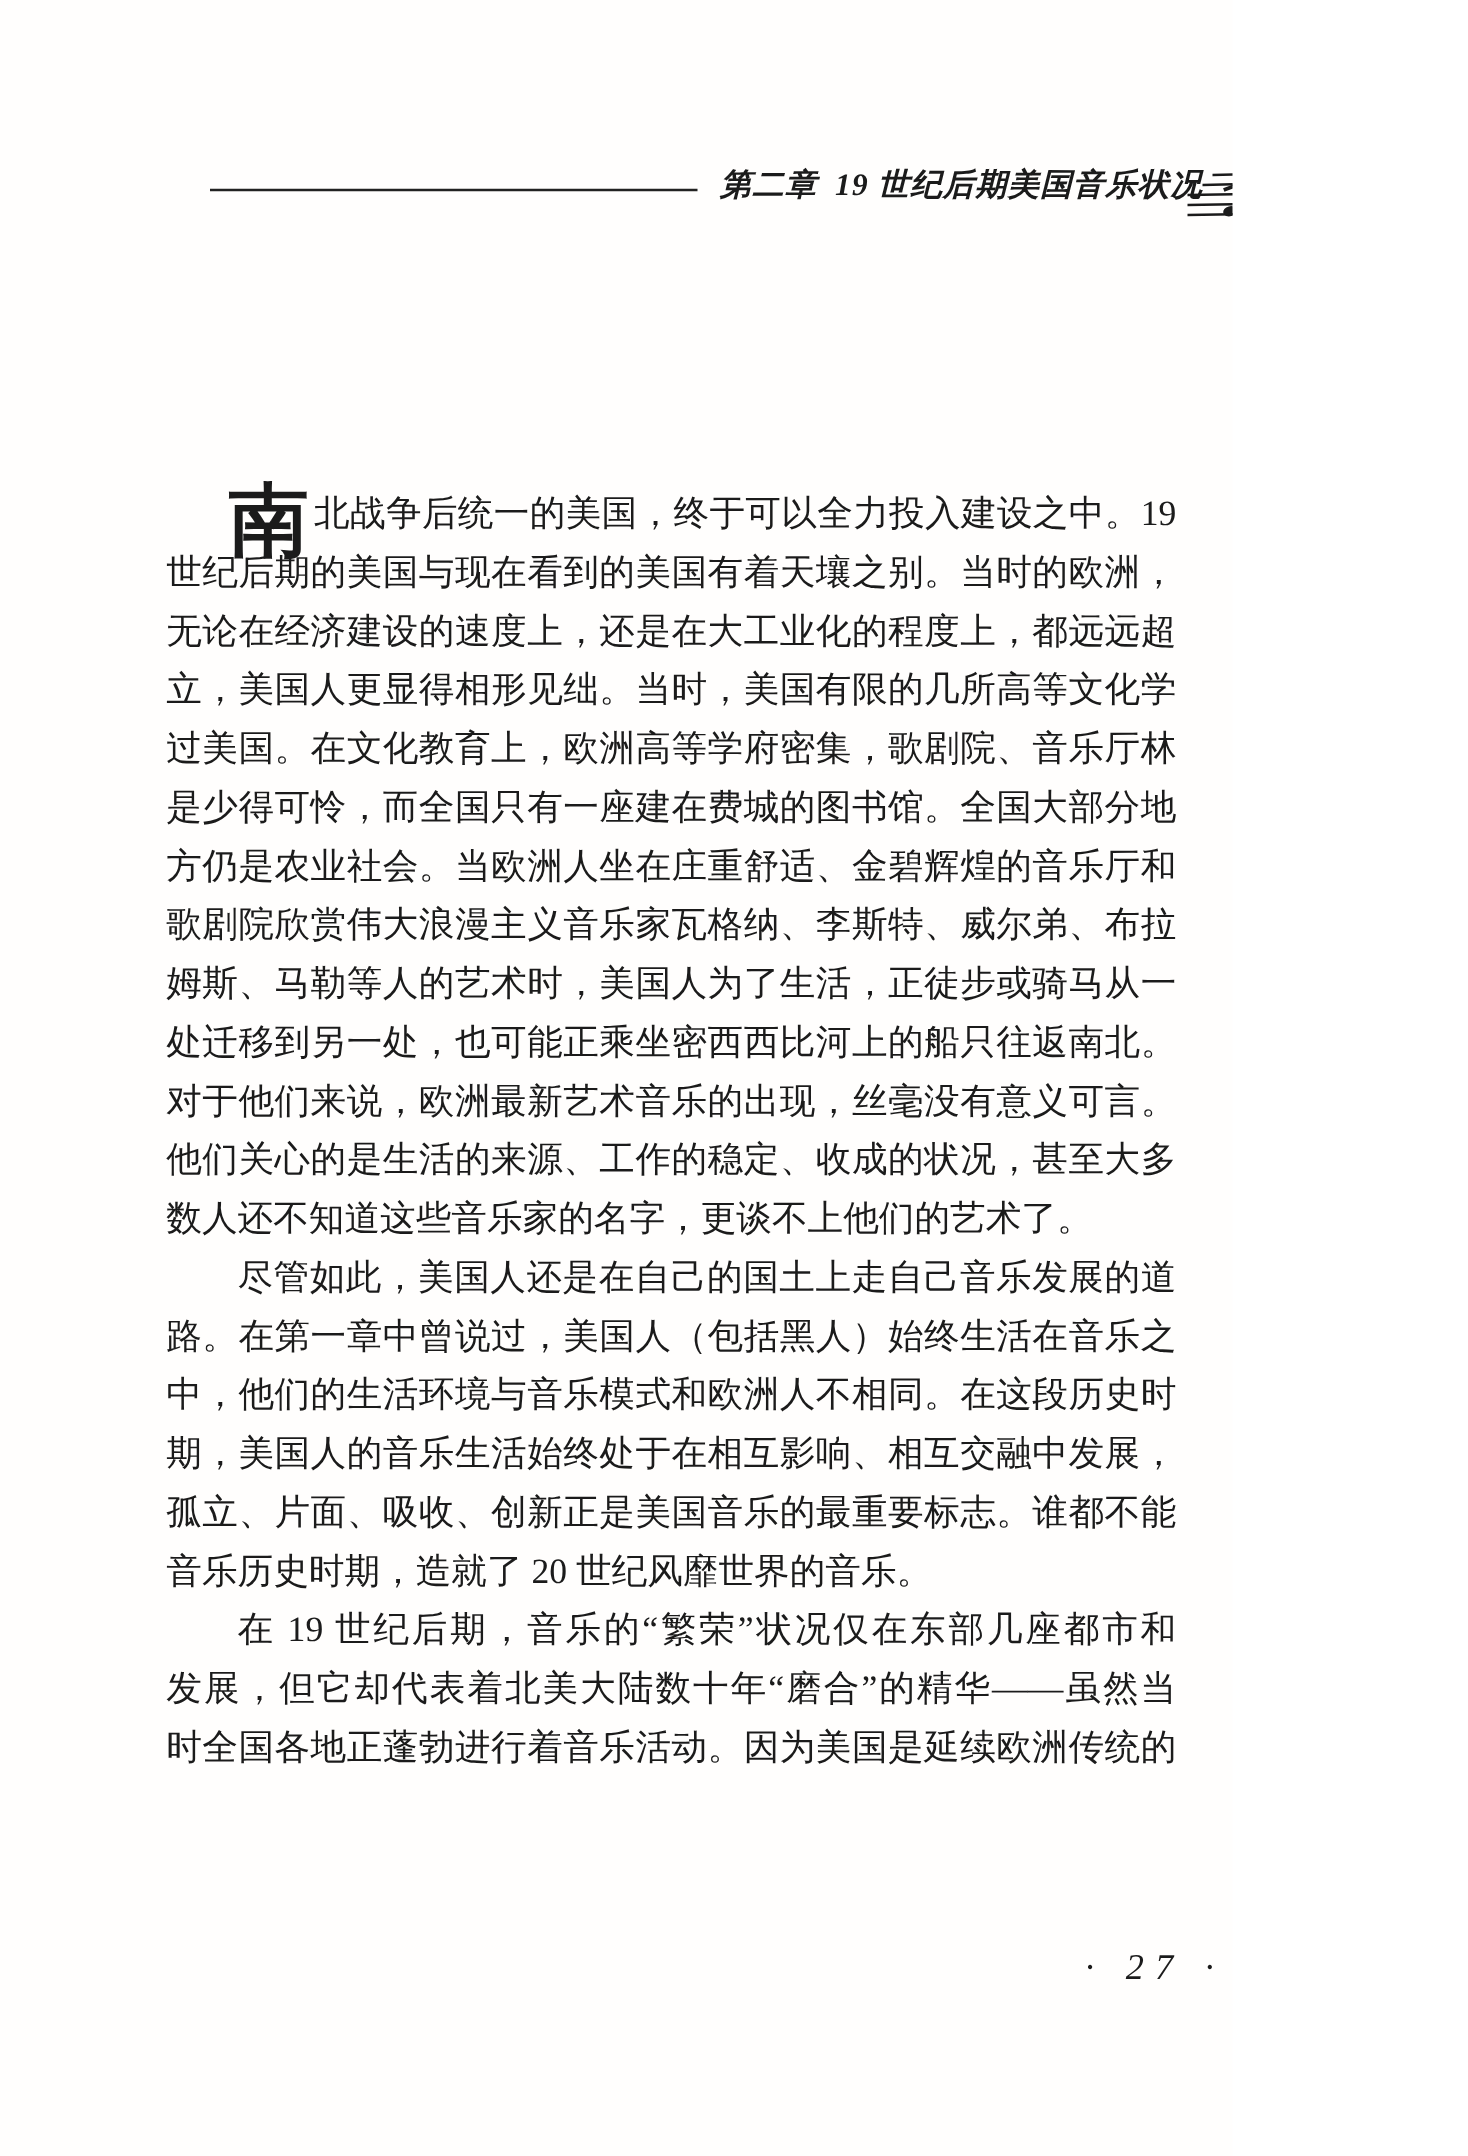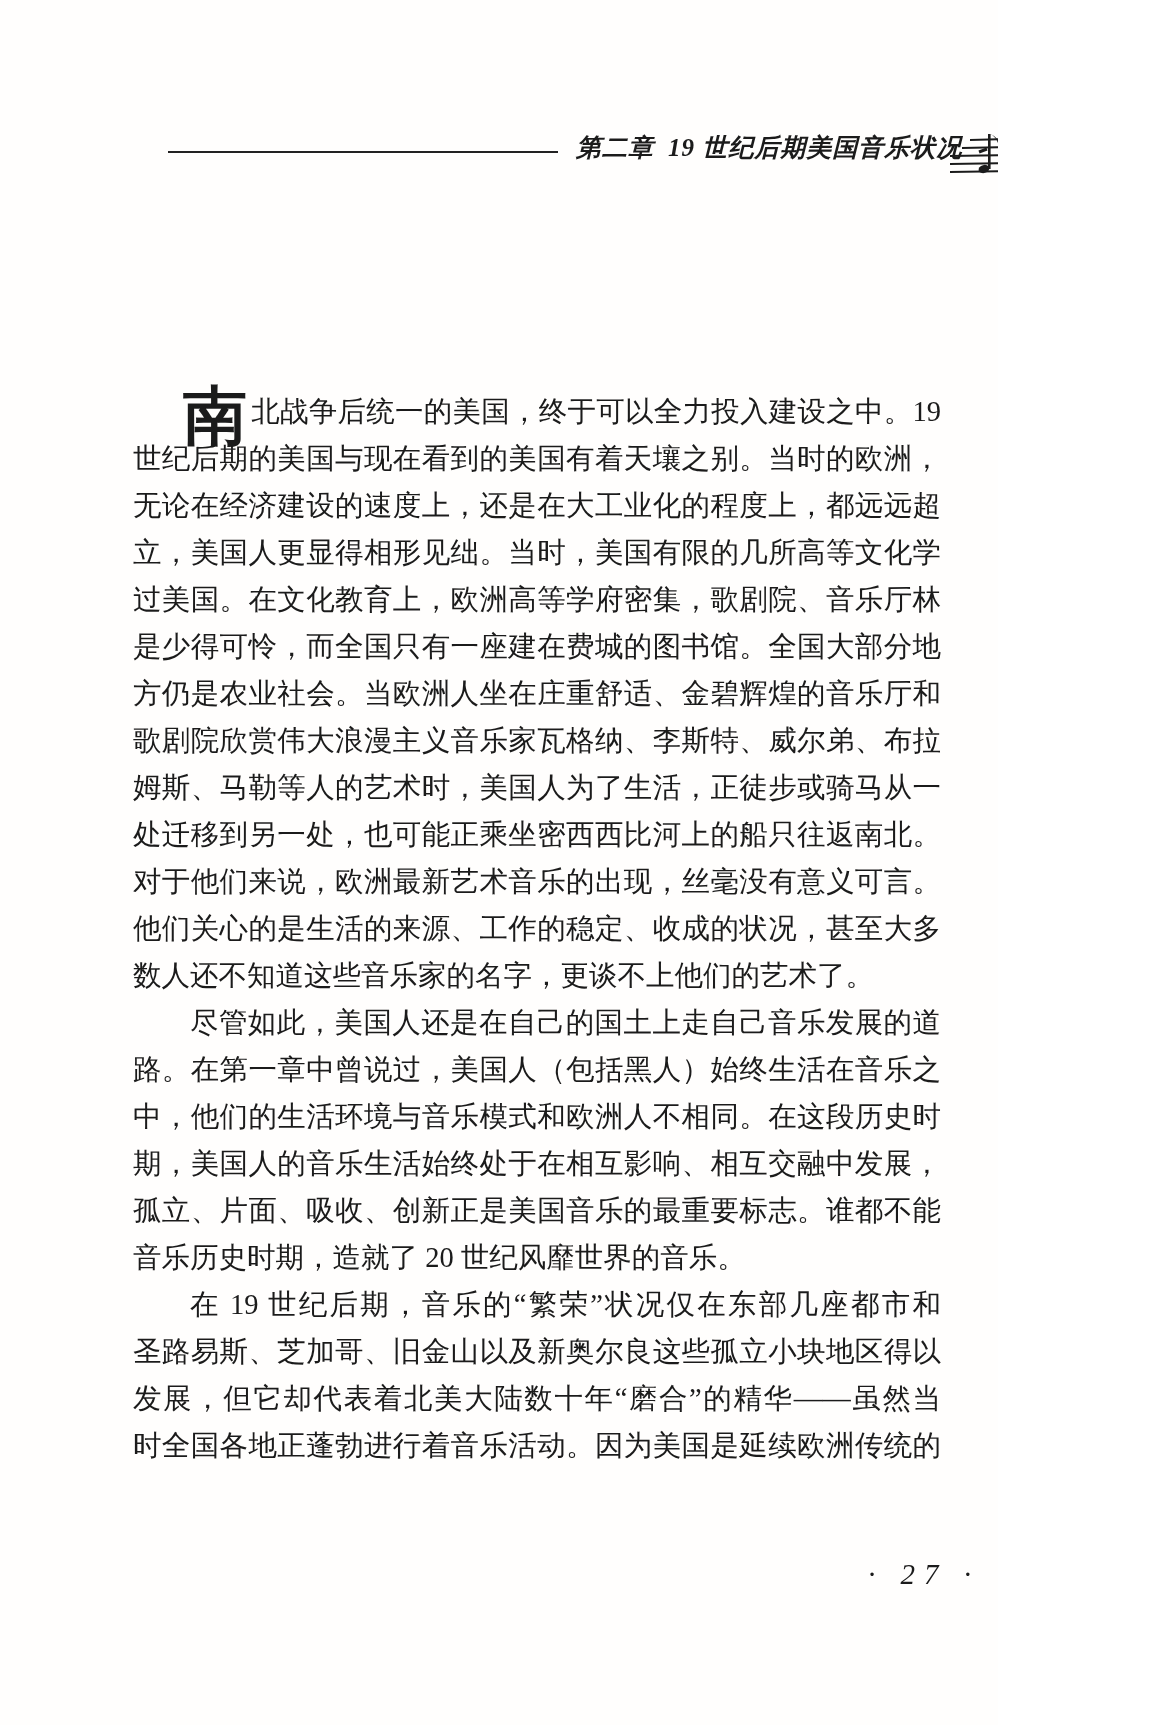--- a/index.html
+++ b/index.html
@@ -3,21 +3,20 @@
 <meta charset="utf-8">
 <style>
   html,body{margin:0;padding:0;background:#ffffff;}
   .page{
     position:relative;
     width:986px;height:1725px;
     background:#fffefd;
     color:#1b1b1b;
     font-family:"Liberation Serif", serif;
     overflow:hidden;
-    padding-left:12px;
   }
   
   .header-rule{
     position:absolute;left:168px;top:151px;
     width:390px;height:2px;background:#222;
   }
   .chapter-heading{
     position:absolute;left:576px;top:131px;
     font-size:25px;font-weight:bold;font-style:italic;
     letter-spacing:1px;white-space:nowrap;
@@ -98,21 +97,20 @@
       <div>
         <div class="line indent">尽管如此，美国人还是在自己的国土上走自己音乐发展的道</div>
         <div class="line">路。在第一章中曾说过，美国人（包括黑人）始终生活在音乐之</div>
         <div class="line">中，他们的生活环境与音乐模式和欧洲人不相同。在这段历史时</div>
         <div class="line">期，美国人的音乐生活始终处于在相互影响、相互交融中发展，</div>
         <div class="line">孤立、片面、吸收、创新正是美国音乐的最重要标志。谁都不能</div>
         <div class="line para-end">音乐历史时期，造就了 20 世纪风靡世界的音乐。</div>
       </div>
       <div>
         <div class="line indent">在 19 世纪后期，音乐的“繁荣”状况仅在东部几座都市和</div>
-        <div class="line">圣路易斯、芝加哥、旧金山以及新奥尔良这些孤立小块地区得以</div>
         <div class="line">发展，但它却代表着北美大陆数十年“磨合”的精华——虽然当</div>
         <div class="line">时全国各地正蓬勃进行着音乐活动。因为美国是延续欧洲传统的</div>
       </div>
     </div>
 
   <div class="page-number">· 27 ·</div>
 
 </div>
 
 </body></html>

